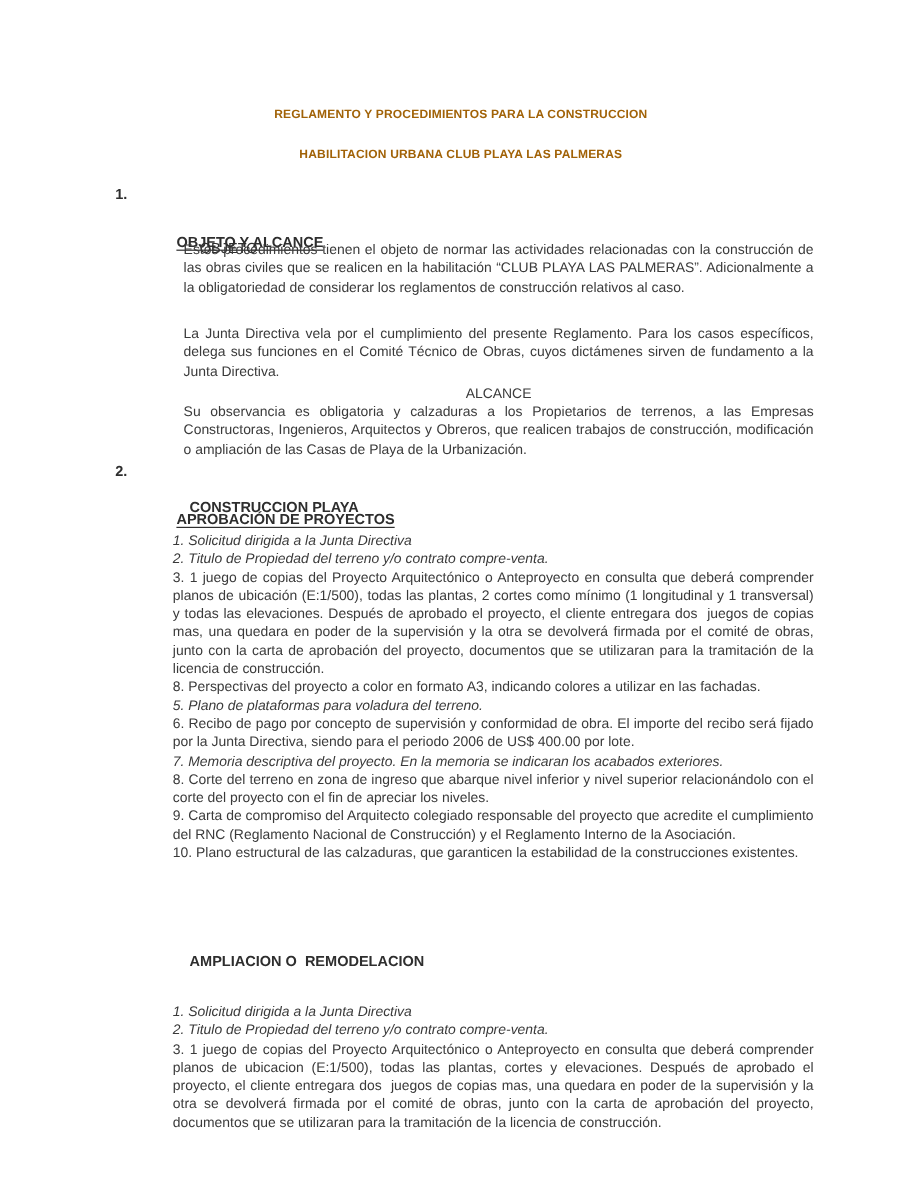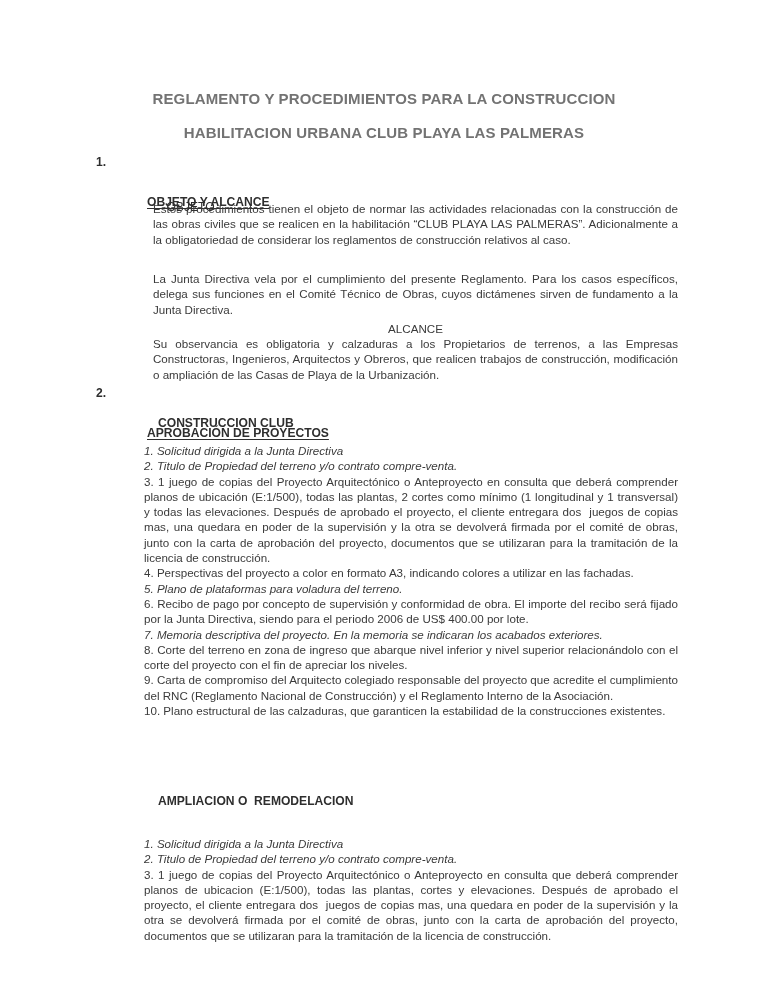--- a/index.html
+++ b/index.html
@@ -23,24 +23,24 @@
     height: 994px;
     background: #ffffff;
   }
 
   
   .doc-title {
     position: absolute;
     left: 0;
     width: 768px;
     text-align: center;
-    font-size: 15px;
+    font-size: 10px;
     font-weight: bold;
     letter-spacing: 0.15px;
-    color: #737373;
+    color: #a16207;
   }
   .doc-title-1 { top: 90px; }
   .doc-title-2 { top: 124px; }
 
   
   .section-row {
     position: absolute;
     left: 0;
     width: 768px;
     font-size: 12.1px;
@@ -131,27 +131,27 @@
 
   <div class="body-block plain" style="top:321px;">ALCANCE</div>
 
   <div class="body-block" style="top:336px;">Su observancia es obligatoria y calzaduras a los Propietarios de terrenos, a las Empresas Constructoras, Ingenieros, Arquitectos y Obreros, que realicen trabajos de construcción, modificación o ampliación de las Casas de Playa de la Urbanización.</div>
 
   <div class="section-row" style="top:386px;">
     <span class="section-num">2.</span>
     <span class="section-heading">APROBACIÓN DE PROYECTOS</span>
   </div>
 
-  <div class="sub-heading" style="top:416px;">CONSTRUCCION CLUB</div>
+  <div class="sub-heading" style="top:416px;">CONSTRUCCION PLAYA</div>
 
   <div class="list-block" style="top:443px;">
     <div class="list-line short">1. Solicitud dirigida a la Junta Directiva</div>
     <div class="list-line short">2. Titulo de Propiedad del terreno y/o contrato compre-venta.</div>
     <div class="list-line">3. 1 juego de copias del Proyecto Arquitectónico o Anteproyecto en consulta que deberá comprender planos de ubicación (E:1/500), todas las plantas, 2 cortes como mínimo (1 longitudinal y 1 transversal) y todas las elevaciones. Después de aprobado el proyecto, el cliente entregara dos  juegos de copias mas, una quedara en poder de la supervisión y la otra se devolverá firmada por el comité de obras, junto con la carta de aprobación del proyecto, documentos que se utilizaran para la tramitación de la licencia de construcción.</div>
-    <div class="list-line">4. Perspectivas del proyecto a color en formato A3, indicando colores a utilizar en las fachadas.</div>
+    <div class="list-line">8. Perspectivas del proyecto a color en formato A3, indicando colores a utilizar en las fachadas.</div>
     <div class="list-line short">5. Plano de plataformas para voladura del terreno.</div>
     <div class="list-line">6. Recibo de pago por concepto de supervisión y conformidad de obra. El importe del recibo será fijado por la Junta Directiva, siendo para el periodo 2006 de US$ 400.00 por lote.</div>
     <div class="list-line short">7. Memoria descriptiva del proyecto. En la memoria se indicaran los acabados exteriores.</div>
     <div class="list-line">8. Corte del terreno en zona de ingreso que abarque nivel inferior y nivel superior relacionándolo con el corte del proyecto con el fin de apreciar los niveles.</div>
     <div class="list-line">9. Carta de compromiso del Arquitecto colegiado responsable del proyecto que acredite el cumplimiento del RNC (Reglamento Nacional de Construcción) y el Reglamento Interno de la Asociación.</div>
     <div class="list-line">10. Plano estructural de las calzaduras, que garanticen la estabilidad de la construcciones existentes.</div>
   </div>
 
   <div class="sub-heading" style="top:794px;">AMPLIACION O  REMODELACION</div>
 

